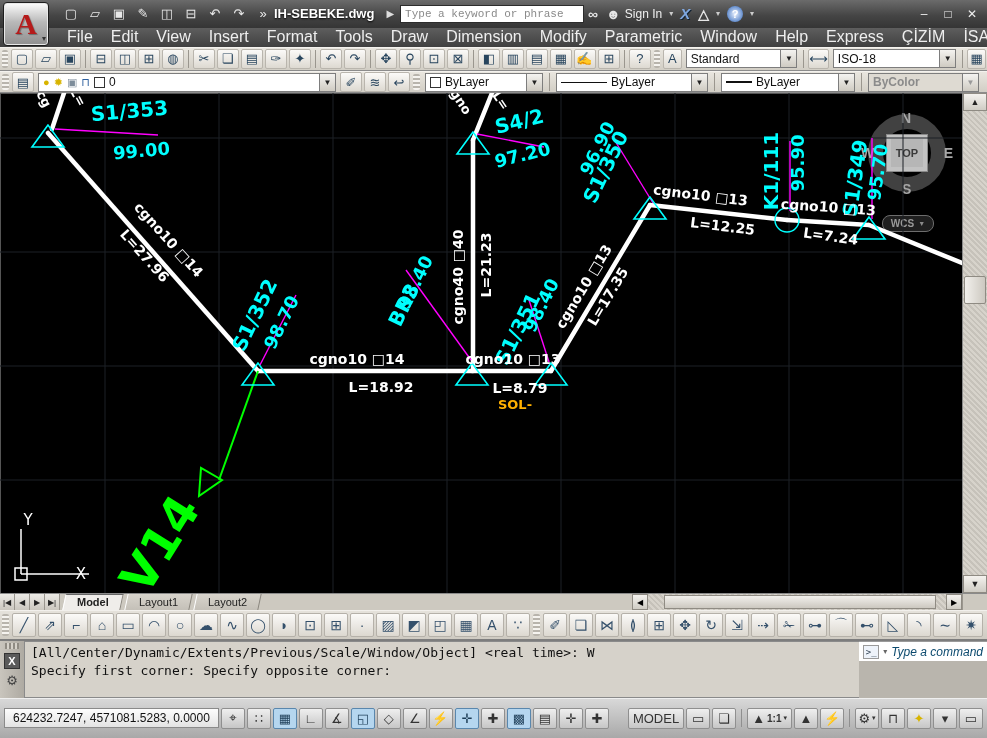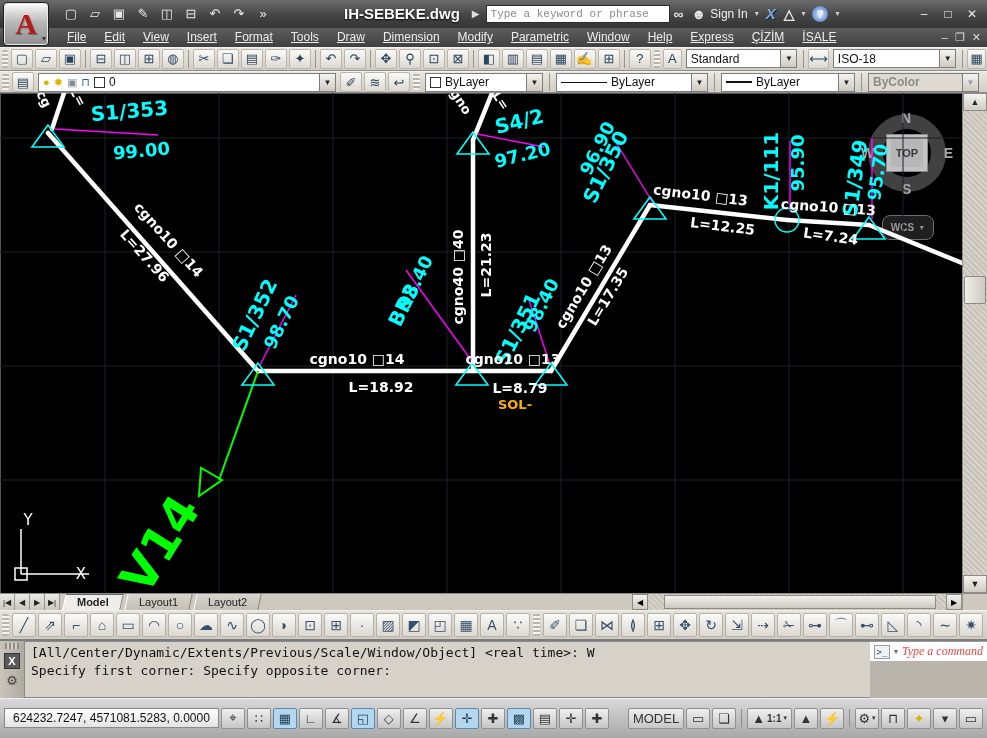--- a/index.html
+++ b/index.html
@@ -7,35 +7,35 @@
   .frame { width:987px; height:738px; display:flex; flex-direction:column; background:#3f3f3f; }
 
   
   .titlebar { height:30px; background:linear-gradient(#6b6b6b,#454545 55%,#353535); display:flex; align-items:center; position:relative; padding-left:56px; }
   .applogo { position:absolute; left:3px; top:2px; width:46px; height:44px; z-index:20; background:linear-gradient(#fdfdfd,#b9b9b9 45%,#8f8f8f); border:1px solid #1d1d1d; border-radius:4px; display:flex; align-items:center; justify-content:center; box-shadow:inset 0 0 0 1px #e8e8e8; }
   .appA { font-size:30px; font-weight:bold; color:#b61a1a; text-shadow:1px 1px 1px #00000055; font-family:"Liberation Serif", serif; }
   .applogo-caret { font-size:8px; color:#333; position:absolute; right:2px; bottom:2px; }
   .qat { display:flex; align-items:center; gap:2px; margin-left:4px; }
   .qbtn { width:22px; height:22px; display:flex; align-items:center; justify-content:center; color:#e8e8e8; font-size:13px; border:1px solid transparent; border-radius:2px; }
   .qbtn .g { pointer-events:none; }
-  .title { flex:0 0 auto; margin-left:70px; color:#fff; font-weight:bold; font-size:15px; text-shadow:0 1px 2px #000; }
+  .title { flex:0 0 auto; color:#fff; font-weight:bold; font-size:13px; text-shadow:0 1px 2px #000; }
   .tsep { color:#ddd; font-size:10px; margin:0 6px 0 12px; }
   .search { width:184px; height:18px; background:#fff; border:1px solid #2c2c2c; display:flex; align-items:center; padding:0 4px; }
   .search .ph { color:#8a8a8a; font-size:11px; font-family:"Liberation Mono", monospace; white-space:nowrap; overflow:hidden; }
   .tbico { color:#e6e6e6; font-size:14px; margin:0 4px; font-weight:bold; }
   .signin { color:#f0f0f0; font-size:12px; margin-right:4px; }
   .smallcaret { color:#ccc; font-size:8px; margin:0 3px; }
   .xlogo { color:#7fa7e0; font-weight:bold; font-style:italic; font-size:15px; text-shadow:1px 1px 0 #123; margin:0 4px; }
   .helpico { width:16px; height:16px; border-radius:50%; background:radial-gradient(#eaf2ff,#2a62b8); color:#fff; font-size:11px; font-weight:bold; display:flex; align-items:center; justify-content:center; margin:0 4px; }
   .winbtns { display:flex; gap:10px; margin:0 8px 0 auto; color:#efefef; font-size:12px; }
   .winbtns span { width:14px; text-align:center; }
 
   
   .menubar { height:20px; background:linear-gradient(#5e5e5e,#404040); display:flex; align-items:center; padding-left:58px; position:relative; }
-  .menu-item { color:#eee; font-size:12px; padding:0 9px; height:100%; display:flex; align-items:center;text-decoration:underline; }
+  .menu-item { color:#eee; font-size:16px; padding:0 9px; height:100%; display:flex; align-items:center; }
   .docbtns { margin-left:auto; margin-right:6px; display:flex; gap:7px; color:#ddd; font-size:11px; }
 
   
   .tbrow { background:linear-gradient(#e9e6df,#d2cec5); border-top:1px solid #f4f2ee; border-bottom:1px solid #8c8c8c; display:flex; align-items:center; }
   .row1 { height:26px; } .row2 { height:24px; }
   .grip { width:7px; height:80%; margin:0 2px; background:repeating-linear-gradient(#b8b4ac 0 2px,#f5f3ef 2px 4px); border-radius:2px; }
   .tbtn { width:22px; height:20px; display:flex; align-items:center; justify-content:center; font-size:13px; color:#28455e; background:linear-gradient(#fbfaf8,#ddd9d1); border:1px solid #b9b5ad; border-radius:2px; margin:0 1px; }
   .tbtn .g { pointer-events:none; }
   .tsep2 { width:1px; height:18px; background:#9a968e; margin:0 3px; }
   .combo { height:19px; background:#fff; border:1px solid #7d7d7d; display:flex; align-items:center; font-size:12px; color:#111; margin:0 3px; }
@@ -50,21 +50,21 @@
 
   
   .drawrow { height:500px; display:flex; }
   .canvas { position:relative; width:962px; height:500px; background:#000; box-shadow:inset 1px 1px 0 #555; }
   .canvas svg { position:absolute; inset:0; z-index:2; font-family:"DejaVu Sans", sans-serif; }
   .viewcube { position:absolute; left:868px; top:21px; width:78px; height:78px; z-index:1; }
   .vc-ring { position:absolute; inset:0; border:15px solid rgba(70,70,70,.92); border-radius:50%; }
   .vc-letter { position:absolute; color:#a8a8a8; font-size:14px; font-weight:bold; z-index:1; }
   .vc-n { left:33px; top:-4px; } .vc-e { right:-7px; top:31px; } .vc-s { left:34px; bottom:-5px; } .vc-w { left:-7px; top:31px; }
   .vc-top { position:absolute; left:18px; top:20px; width:42px; height:38px; background:linear-gradient(#cicccc,#b3b3b3); background-color:#b6b6b6; border:1px solid #8a8a8a; box-shadow:inset 0 0 0 4px #c2c2c2; display:flex; align-items:center; justify-content:center; font-size:11px; font-weight:bold; color:#3a3a3a; z-index:2; }
-  .wcs { position:absolute; left:882px; top:122px; width:52px; height:25px; z-index:1; border:1px solid #6d6d6d; border-radius:8px; background:rgba(140,140,140,.22); color:#9a9a9a; font-size:10px; font-weight:bold; display:flex; align-items:center; justify-content:center; gap:4px; }
+  .wcs { position:absolute; left:882px; top:122px; width:52px; height:17px; z-index:1; border:1px solid #6d6d6d; border-radius:8px; background:rgba(140,140,140,.22); color:#9a9a9a; font-size:10px; font-weight:bold; display:flex; align-items:center; justify-content:center; gap:4px; }
   .wcs .c { font-size:7px; color:#8a8a8a; }
 
   .vscroll { width:25px; background:#d4d0c8; display:flex; flex-direction:column; border-left:1px solid #8a8a8a; position:relative; }
   .sbtn { height:18px; background:linear-gradient(#f4f2ee,#cfccc4); border:1px solid #8f8b83; display:flex; align-items:center; justify-content:center; font-size:9px; color:#222; }
   .vtrack { flex:1; background:repeating-linear-gradient(45deg,#d7d3cb 0 2px,#c6c2ba 2px 4px); position:relative; }
   .vthumb { position:absolute; left:1px; right:1px; top:165px; height:28px; background:linear-gradient(90deg,#f2f0ec,#ccc8c0); border:1px solid #8f8b83; border-radius:2px; }
 
   
   .tabrow { height:18px; background:#cdc9c0; border-top:1px solid #8a8a8a; display:flex; align-items:stretch; font-size:11px; }
   .tnav { width:15px; display:flex; align-items:center; justify-content:center; font-size:8px; color:#222; background:linear-gradient(#eceae5,#cbc7bf); border-right:1px solid #9a968e; }
@@ -86,21 +86,21 @@
   .cmdarea { height:62px; display:flex; background:#b9b5ad; border-top:1px solid #7d7d7d; }
   .cmdstrip { width:24px; background:linear-gradient(90deg,#c9c5bd,#aeaaa2); display:flex; flex-direction:column; align-items:center; padding-top:2px; gap:4px; }
   .cmdgrip { width:14px; height:6px; background:repeating-linear-gradient(90deg,#8f8b83 0 2px,#d5d1c9 2px 4px); }
   .cmdx { width:16px; height:16px; background:#5a5a5a; color:#fff; font-size:11px; font-weight:bold; display:flex; align-items:center; justify-content:center; border:1px solid #333; }
   .cmdwrench { color:#444; font-size:13px; }
   .cmdmain { flex:1; display:flex; flex-direction:row; }
   .cmdhist { flex:1; background:#d6d2ca; border:1px solid #8a8a8a; border-right:none; font-family:"DejaVu Sans Mono", monospace; font-size:13px; color:#111; padding:2px 6px; line-height:18px; white-space:pre; overflow:hidden; }
   .cmdinput { height:20px; background:#fff; border-top:1px solid #9a9a9a; display:flex; align-items:center; padding:0 4px; gap:4px; }
   .prompt { width:16px; height:14px; border:1px solid #9a9a9a; background:#eef3fa; color:#345; font-size:9px; display:flex; align-items:center; justify-content:center; font-family:"DejaVu Sans Mono", monospace; }
   .pcaret { font-size:8px; color:#666; }
-  .cmdph { color:#ef4444; font-style:italic; font-size:12px; font-family:Liberation Serif, serif; }
+  .cmdph { color:#0c4a6e; font-style:italic; font-size:12px; font-family:Liberation Sans, sans-serif; }
 
   
   .statusbar { height:43px; background:linear-gradient(#d8d8d8,#a8a8a8); border-top:1px solid #efefef; display:flex; align-items:center; padding:0 4px; gap:2px; }
   .coords { background:linear-gradient(#fdfdfd,#e3e3e3); border:1px solid #8a8a8a; height:20px; display:flex; align-items:center; padding:0 8px; font-size:12px; color:#111; }
   .stbtn { width:24px; height:21px; display:flex; align-items:center; justify-content:center; font-size:13px; color:#333; background:linear-gradient(#efefef,#c6c6c6); border:1px solid #8f8f8f; border-radius:2px; }
   .stbtn.active { background:#b5d6ef; border-color:#5a87ad; color:#1d3d57; }
   .stsep { width:1px; height:18px; background:#8f8f8f; margin:0 3px; }
   .stright { margin-left:auto; display:flex; align-items:center; gap:2px; }
   .stbtn .lbl { font-size:10px; font-weight:bold; margin-left:2px; }
   .stbtn .crt { font-size:7px; margin-left:2px; }

